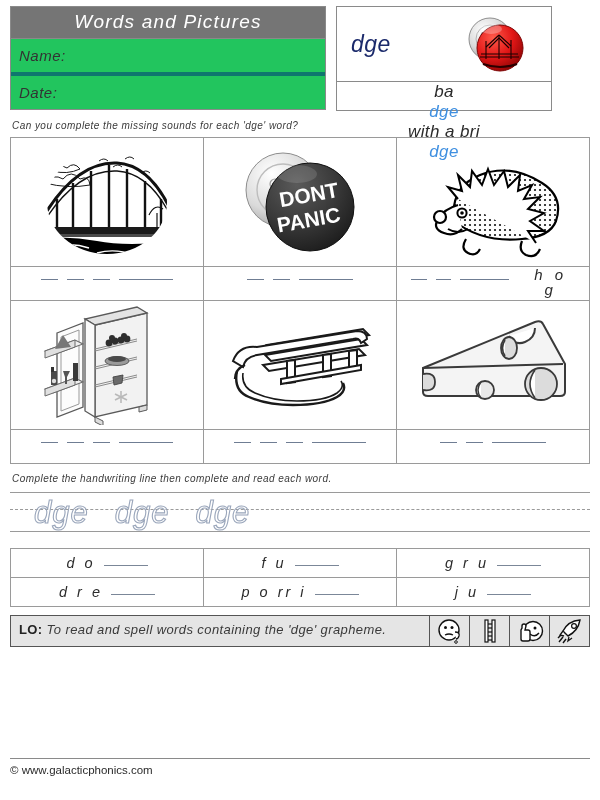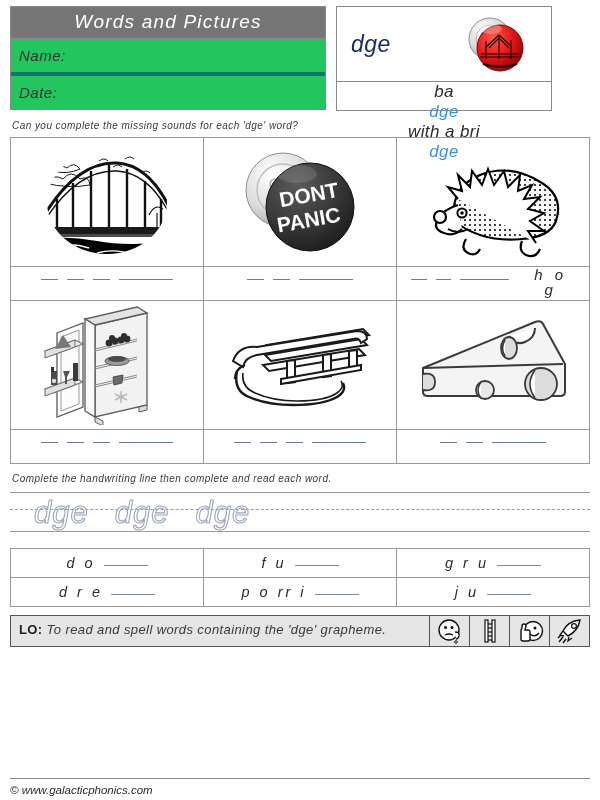--- a/index.html
+++ b/index.html
@@ -251,23 +251,22 @@
     border-left: 1px solid #555;
     display: flex;
     align-items: center;
     justify-content: center;
   }
 
   
   .footer {
     position: absolute;
     left: 10px;
-    bottom: 4px;
+    bottom: 24px;
     width: 580px;
-    font-style: italic;
   }
   .footer-rule {
     border-top: 1px solid #8a8a8a;
     margin-bottom: 5px;
   }
   .footer-inner {
     display: flex;
     justify-content: space-between;
     font-size: 11.5px;
     color: #2b2b2b;

